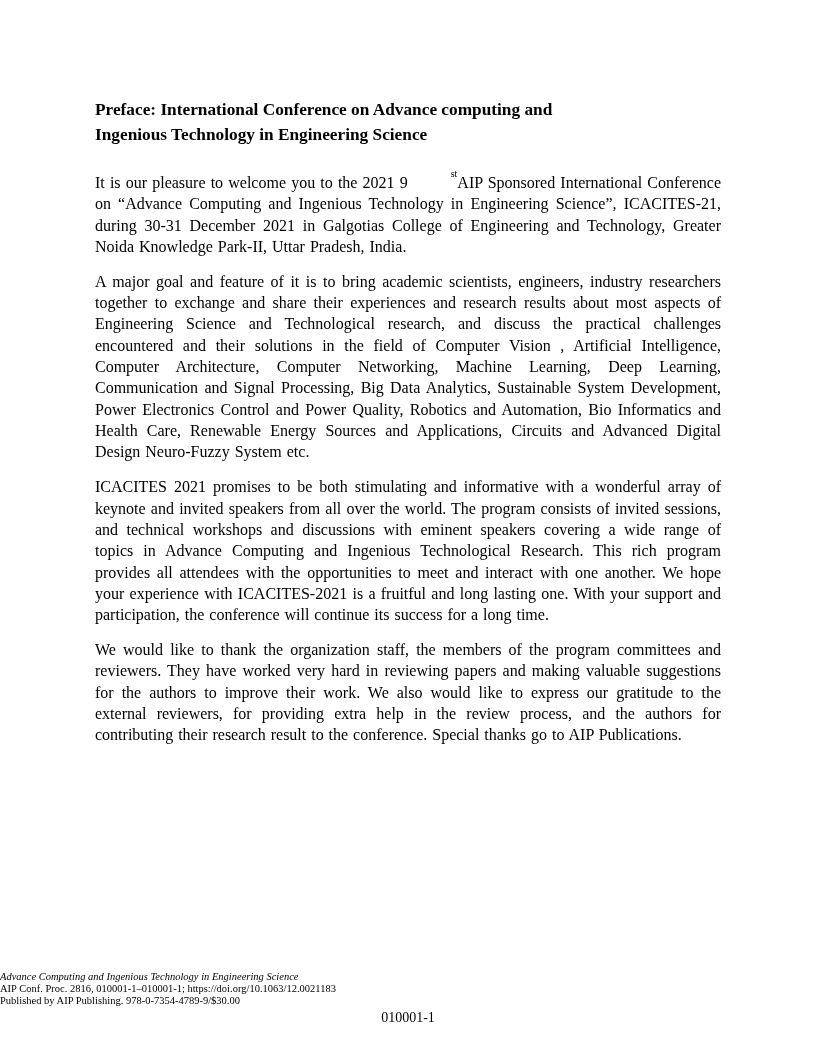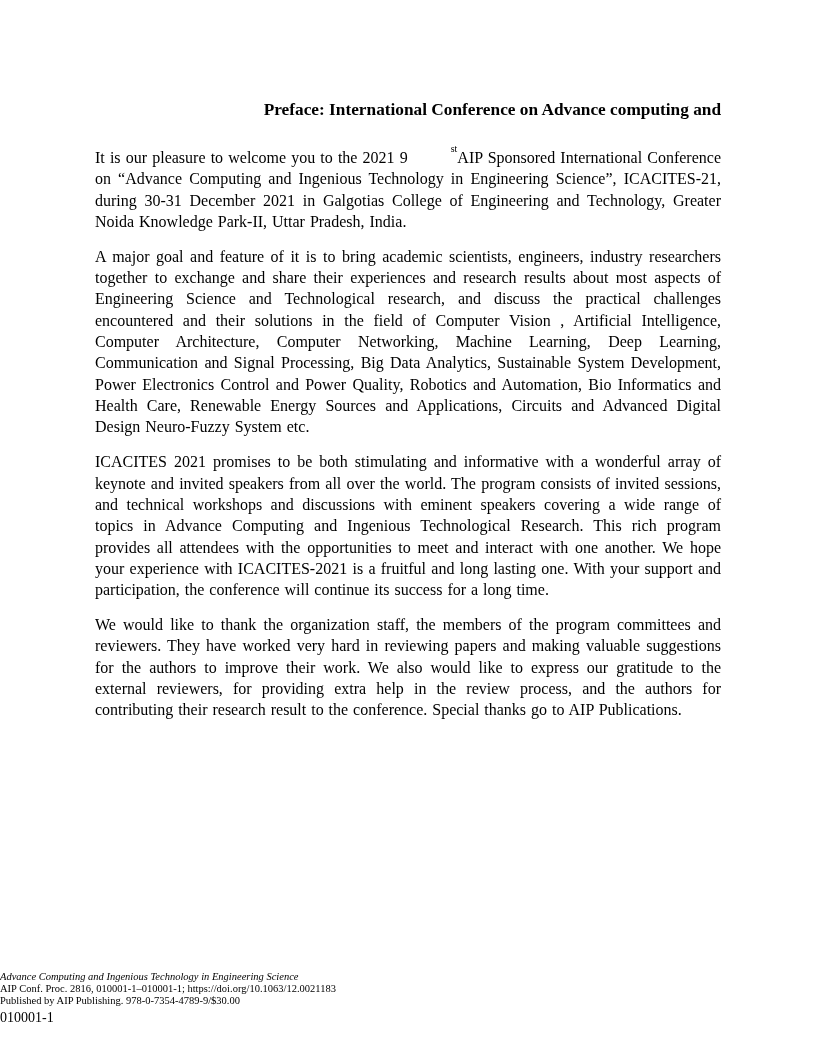--- a/index.html
+++ b/index.html
@@ -16,21 +16,21 @@
   }
   .content {
     position: absolute;
     left: 95px;
     top: 97px;
     width: 626px;
   }
   .title {
     font-size: 17.3px;
     font-weight: bold;
-    text-align: right;
+    text-align: left;
     line-height: 25px;
     margin: 0 0 25px 0;
   }
   .title .title-line { display: block; }
   .body p {
     font-size: 16px;
     line-height: 21.33px;
     text-align: justify;
     margin: 0 0 13.5px 0;
     word-spacing: 0.06em;
@@ -52,32 +52,34 @@
     font-size: 10.5px;
     line-height: 12px;
     color: #000000;
   }
   .footer .proceedings-title { font-style: italic; }
   .page-number {
     position: absolute;
     top: 1010px;
     left: 0;
     width: 100%;
+    text-align: center;
     font-size: 14px;
     line-height: 16px;
   }
 </style>
 </head>
 <body>
 
 <div class="page">
   <div class="content">
 
     <h1 class="title">
       <span class="title-line">Preface: International Conference on Advance computing and</span>
+      <span class="title-line">Ingenious Technology in Engineering Science</span>
     </h1>
 
     <div class="body">
       <p><span>It is our pleasure to welcome you to the 2021 9</span><sup class="ordinal">st</sup><span>AIP Sponsored International Conference on “Advance Computing and Ingenious Technology in Engineering Science”, ICACITES-21, during 30-31 December 2021 in Galgotias College of Engineering and Technology, Greater Noida Knowledge Park-II, Uttar Pradesh, India.</span></p>
       <p>A major goal and feature of it is to bring academic scientists, engineers, industry researchers together to exchange and share their experiences and research results about most aspects of Engineering Science and Technological research, and discuss the practical challenges encountered and their solutions in the field of Computer Vision , Artificial Intelligence, Computer Architecture, Computer Networking, Machine Learning, Deep Learning, Communication and Signal Processing, Big Data Analytics, Sustainable System Development, Power Electronics Control and Power Quality, Robotics and Automation, Bio Informatics and Health Care, Renewable Energy Sources and Applications, Circuits and Advanced Digital Design Neuro-Fuzzy System etc.</p>
       <p>ICACITES 2021 promises to be both stimulating and informative with a wonderful array of keynote and invited speakers from all over the world. The program consists of invited sessions, and technical workshops and discussions with eminent speakers covering a wide range of topics in Advance Computing and Ingenious Technological Research. This rich program provides all attendees with the opportunities to meet and interact with one another. We hope your experience with ICACITES-2021 is a fruitful and long lasting one. With your support and participation, the conference will continue its success for a long time.</p>
       <p>We would like to thank the organization staff, the members of the program committees and reviewers. They have worked very hard in reviewing papers and making valuable suggestions for the authors to improve their work. We also would like to express our gratitude to the external reviewers, for providing extra help in the review process, and the authors for contributing their research result to the conference. Special thanks go to AIP Publications.</p>
     </div>
 
   </div>

